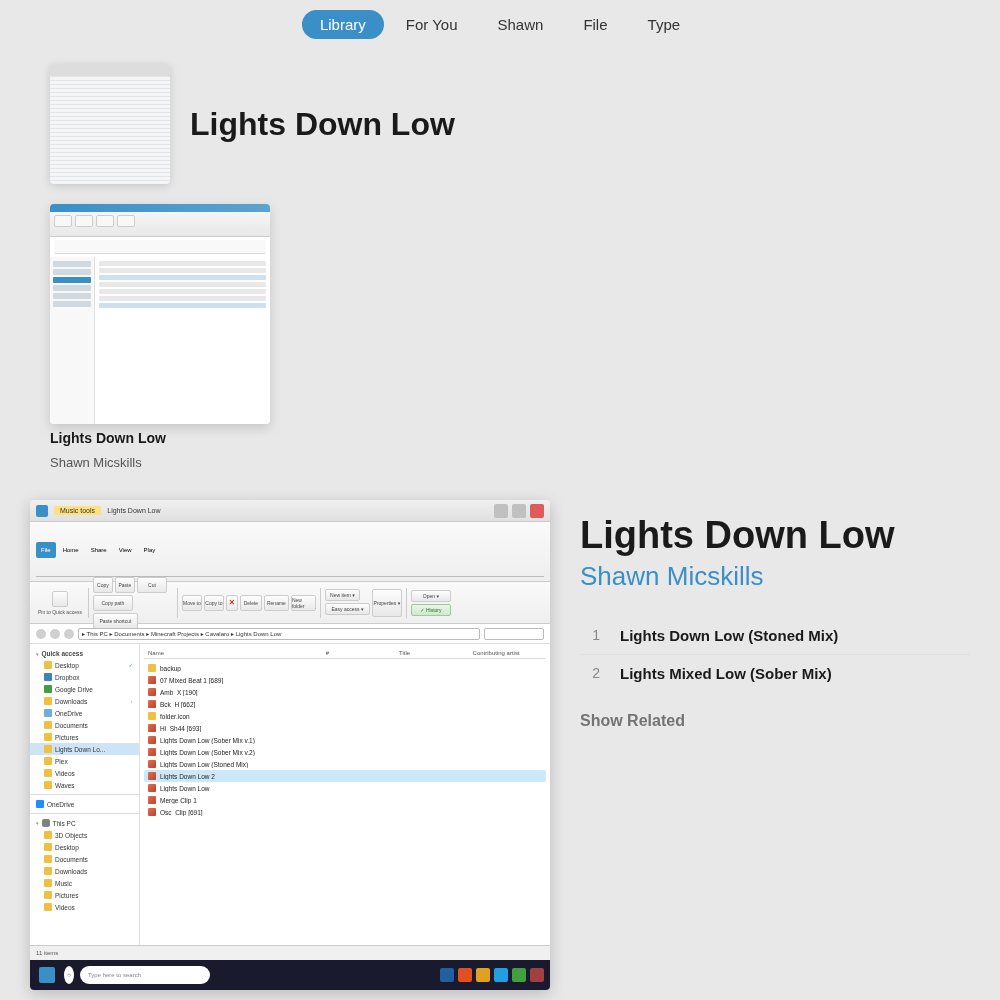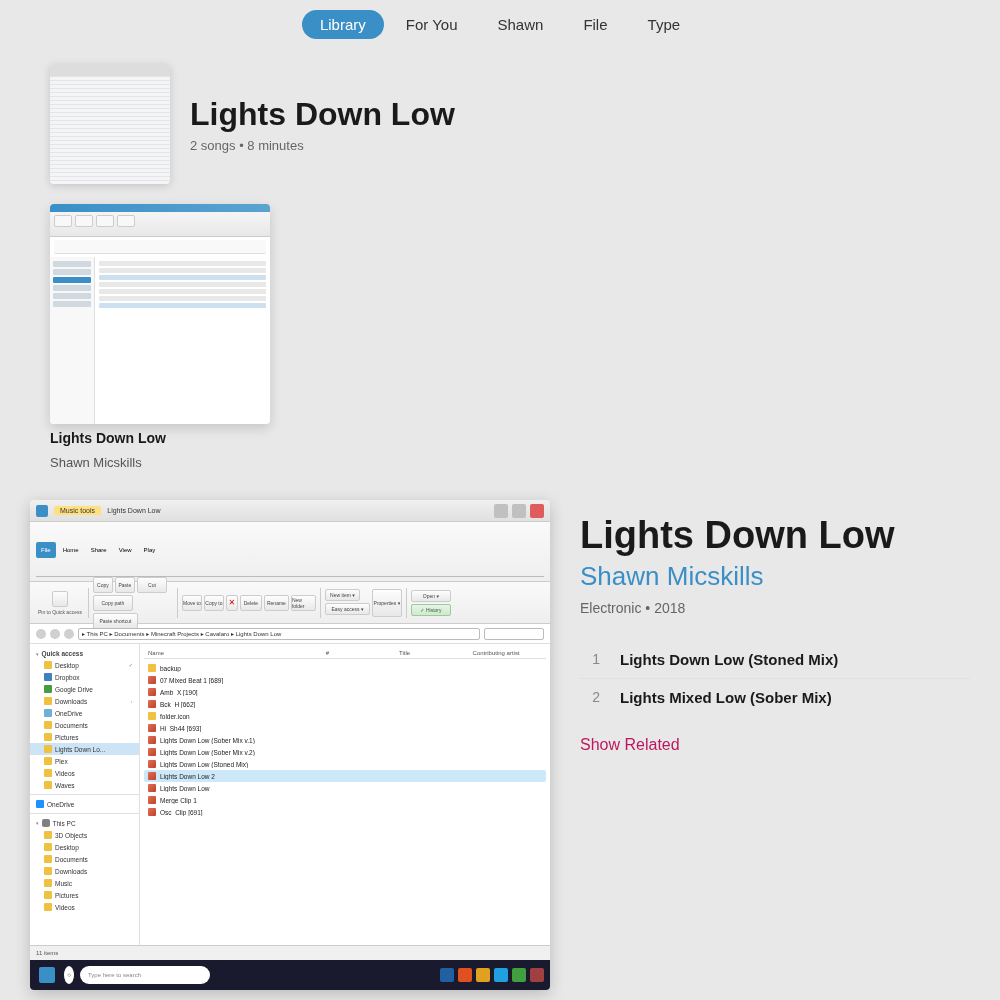--- a/index.html
+++ b/index.html
@@ -528,24 +528,25 @@
     }
 
     .track-name {
       font-size: 15px;
       font-weight: 600;
       color: #1a1a1a;
     }
 
     .show-related {
       font-size: 16px;
-      color: #be185d;
+      color: #737373;
       cursor: pointer;
       margin-top: 20px;
       display: inline-block;
+      font-weight: bold;
     }
 
     
     .footer {
       padding: 15px 50px 0;
       font-size: 13px;
       color: #777;
     }
 
     
@@ -574,21 +575,20 @@
   <div class="nav-item">File</div>
   <div class="nav-item">Type</div>
 </div>
 
 <div class="hero-section">
   <div class="album-thumb">
     <div class="screenshot-mini"></div>
   </div>
   <div class="hero-info">
     <div class="hero-title">Lights Down Low</div>
-    <div class="hero-meta">2 songs • 8 minutes</div>
   </div>
 </div>
 
 <div class="album-card">
   <div style="display:flex; flex-direction:column; align-items:flex-start; gap:6px;">
     <div class="album-card-image">
 
       <div class="win-explorer">
         <div class="win-explorer-bar"></div>
         <div class="win-explorer-content">
@@ -882,21 +882,20 @@
             <div class="taskbar-icon" style="background:#a04040;"></div>
           </div>
         </div>
       </div>
     </div>
   </div>
 
   <div class="right-panel">
     <div class="right-album-title">Lights Down Low</div>
     <div class="right-album-artist">Shawn Micskills</div>
-    <div class="right-album-genre">Electronic • 2018</div>
 
     <div class="track-list">
       <div class="track-item">
         <span class="track-num">1</span>
         <span class="track-name">Lights Down Low (Stoned Mix)</span>
       </div>
       <div class="track-item">
         <span class="track-num">2</span>
         <span class="track-name">Lights Mixed Low (Sober Mix)</span>
       </div>

